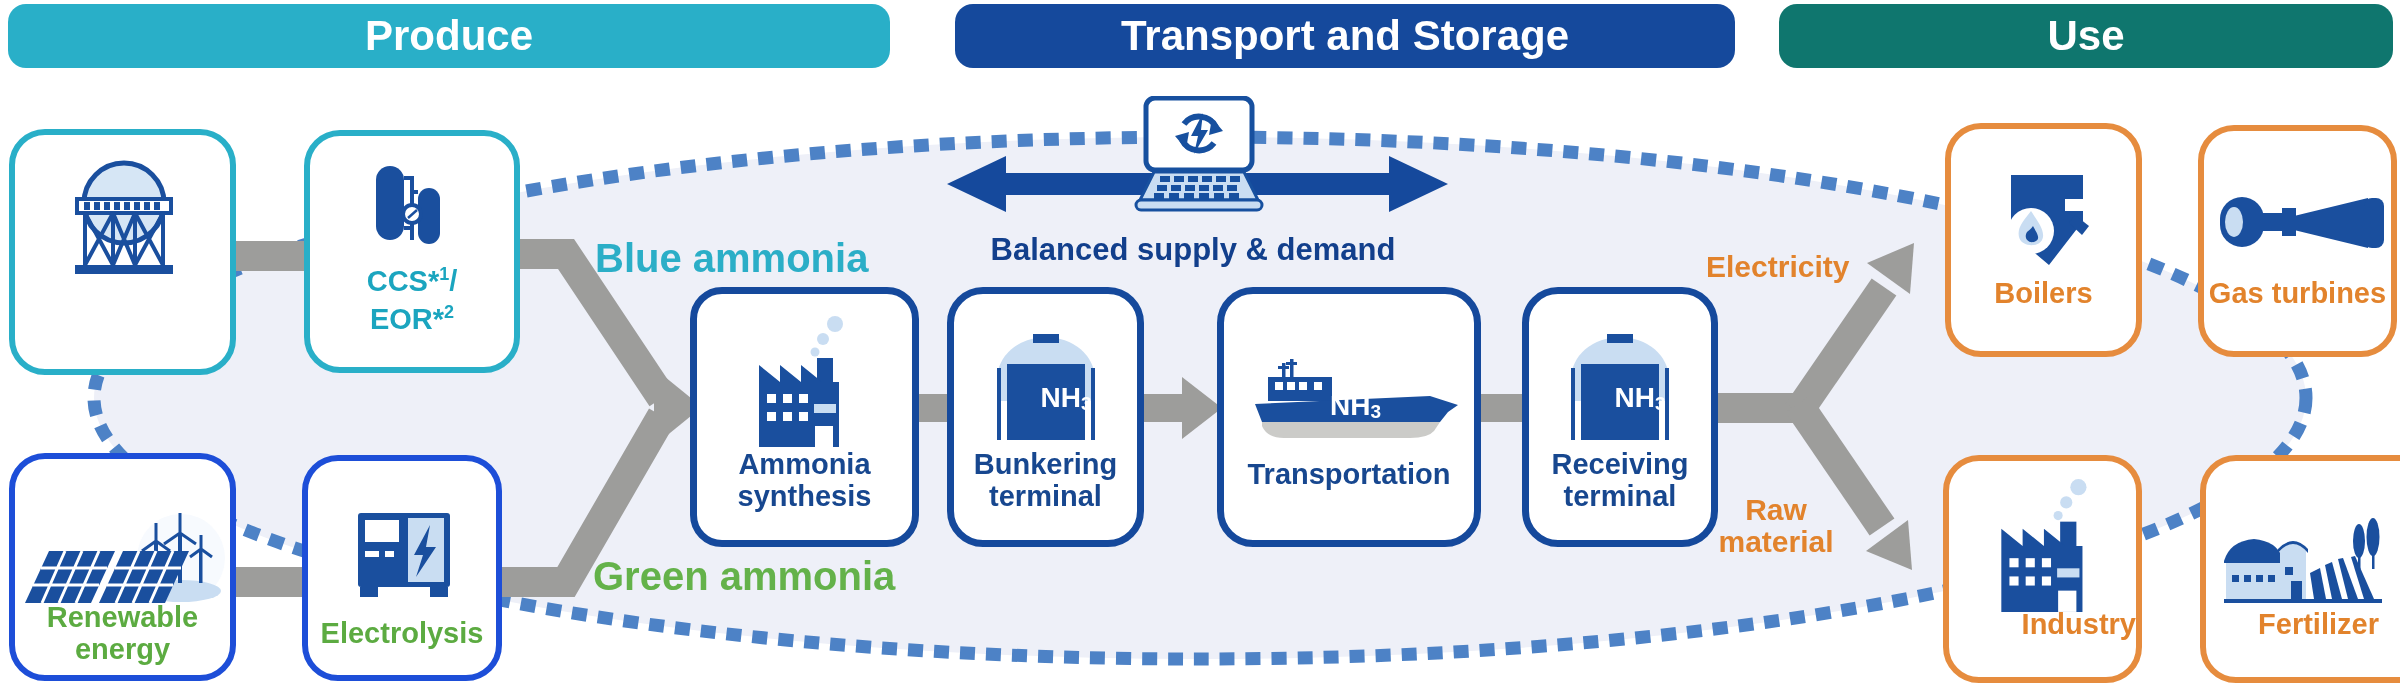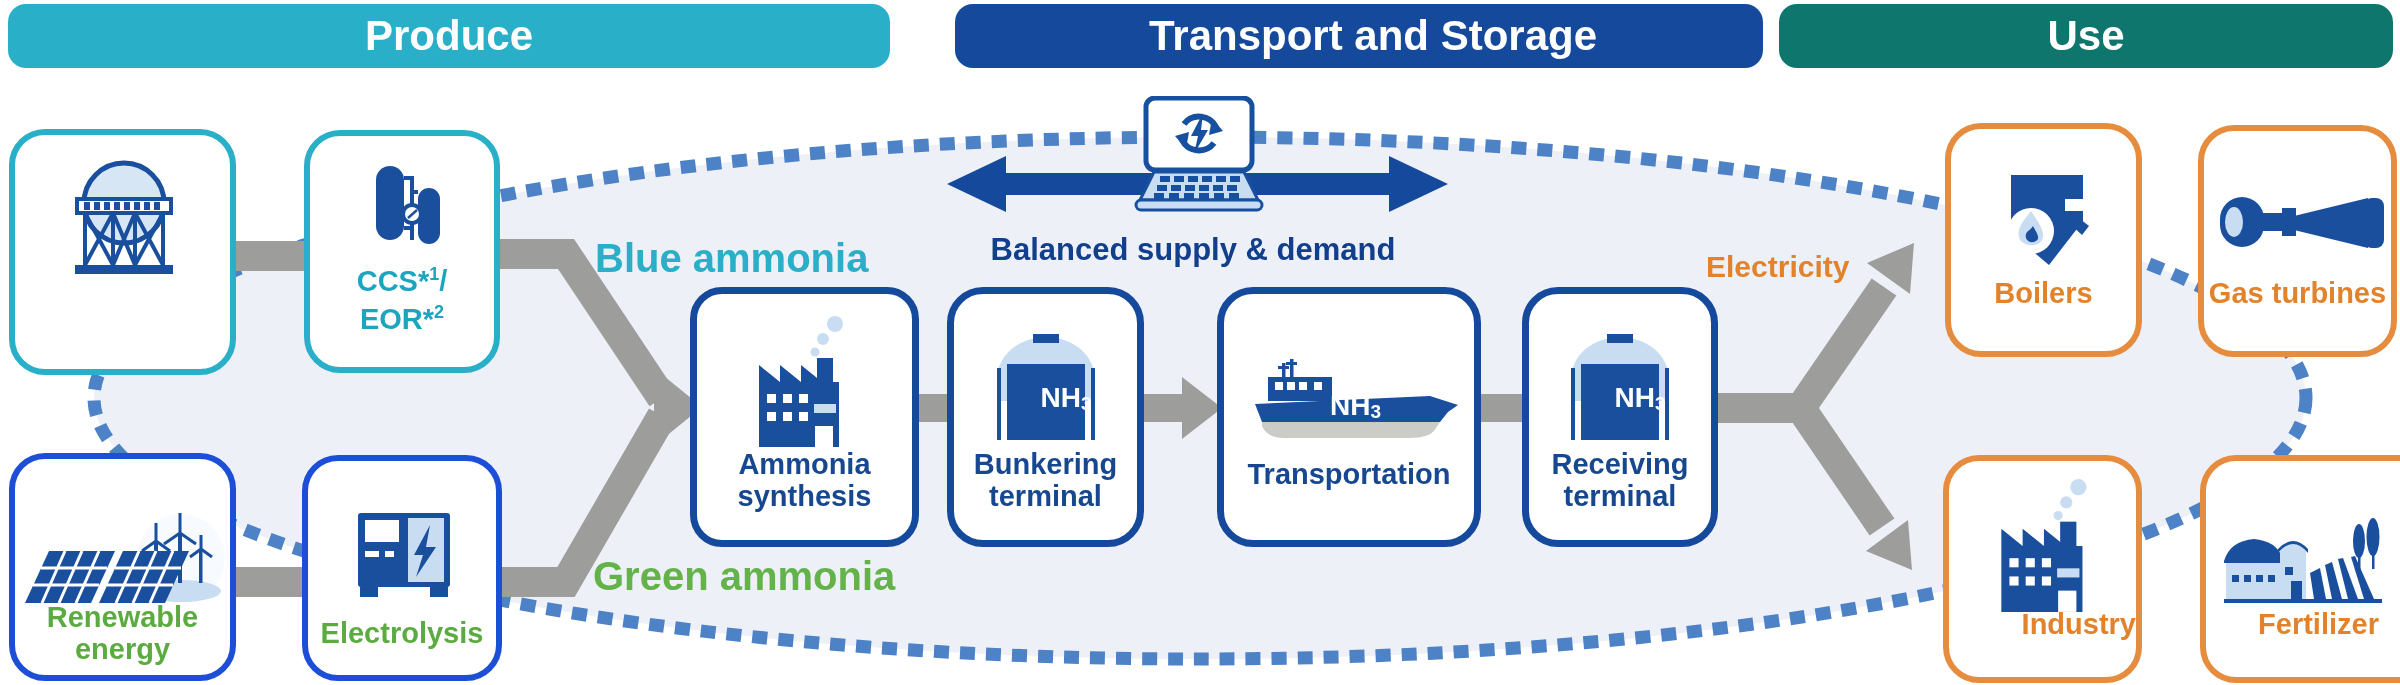--- a/index.html
+++ b/index.html
@@ -9,21 +9,21 @@
   }
   svg { display:block; }
   .bg { position:absolute; left:0; top:0; }
 
   
   .hdr {
     position:absolute; top:4px; height:64px; border-radius:18px;
     color:#ffffff; font-size:42px; font-weight:bold; text-align:center; line-height:64px;
   }
   .hdr-produce   { left:8px;    width:882px; background:#29AFC8; }
-  .hdr-transport { left:955px;  width:780px; background:#15499C;padding-left:28px; }
+  .hdr-transport { left:955px;  width:780px; background:#15499C; }
   .hdr-use       { left:1779px; width:614px; background:#0f766e; }
 
   
   .box { position:absolute; background:#ffffff; box-sizing:border-box; border-radius:36px; }
   .box.teal   { border:6px solid #29AFC8; }
   .box.green  { border:6px solid #1d4ed8; }
   .box.navy   { border:7px solid #15499C; }
   .box.orange { border:6px solid #E68C3E;padding-left:36px; }
 
   .box-label {
@@ -136,41 +136,45 @@
     <span>Transport and Storage</span>
   </div>
   <div class="hdr hdr-use">
     <span>Use</span>
   </div>
 
   <div class="flabel blue-ammonia">Blue ammonia</div>
   <div class="flabel green-ammonia">Green ammonia</div>
   <div class="flabel balanced">Balanced supply &amp; demand</div>
   <div class="flabel electricity">Electricity</div>
+  <div class="flabel raw">
+    <span>Raw</span>
+    <span>material</span>
+  </div>
 
   <div class="box teal" style="left:9px;top:129px;width:227px;height:246px;">
     <svg class="icon" style="left:48px;top:20px;" width="122" height="126" viewBox="0 0 122 126">
       <circle cx="61" cy="48" r="40" fill="#D6E6F5" stroke="#1A4F9E" stroke-width="5"></circle>
       <rect x="14" y="44" width="94" height="14" fill="#ffffff" stroke="#1A4F9E" stroke-width="4"></rect>
       <g fill="#1A4F9E">
         <rect x="21" y="47" width="6" height="8"></rect>
           <rect x="31" y="47" width="6" height="8"></rect>
         <rect x="41" y="47" width="6" height="8"></rect>
           <rect x="51" y="47" width="6" height="8"></rect>
         <rect x="61" y="47" width="6" height="8"></rect>
           <rect x="71" y="47" width="6" height="8"></rect>
         <rect x="81" y="47" width="6" height="8"></rect>
           <rect x="91" y="47" width="6" height="8"></rect>
       </g>
       <path d="M22 58 V110 M50 58 V110 M72 58 V110 M100 58 V110 M22 58 L50 110 M50 58 L22 110 M50 58 L72 110 M72 58 L50 110 M72 58 L100 110 M100 58 L72 110" stroke="#1A4F9E" stroke-width="4" fill="none"></path>
       <rect x="12" y="110" width="98" height="9" fill="#1A4F9E"></rect>
     </svg>
   </div>
 
-  <div class="box teal" style="left:304px;top:130px;width:196px;height:243px;">
+  <div class="box teal" style="left:304px;top:130px;width:216px;height:243px;">
     <svg class="icon" style="left:52px;top:26px;" width="88" height="104" viewBox="0 0 88 104">
       <rect x="14" y="4" width="28" height="74" rx="14" fill="#1A4F9E"></rect>
       <rect x="56" y="26" width="22" height="56" rx="11" fill="#1A4F9E"></rect>
       <path d="M42 16 H50 V78 M50 30 H56 M42 66 H50" stroke="#1A4F9E" stroke-width="4" fill="none"></path>
       <circle cx="50" cy="52" r="9" fill="#ffffff" stroke="#1A4F9E" stroke-width="4"></circle>
       <path d="M46 56 L55 48" stroke="#1A4F9E" stroke-width="2.5"></path>
     </svg>
     <div class="box-label t-teal" style="bottom:32px;">
       <span class="line"><span>CCS*</span><sup>1</sup><span>/</span></span>
       <span class="line"><span>EOR*</span><sup>2</sup></span>

